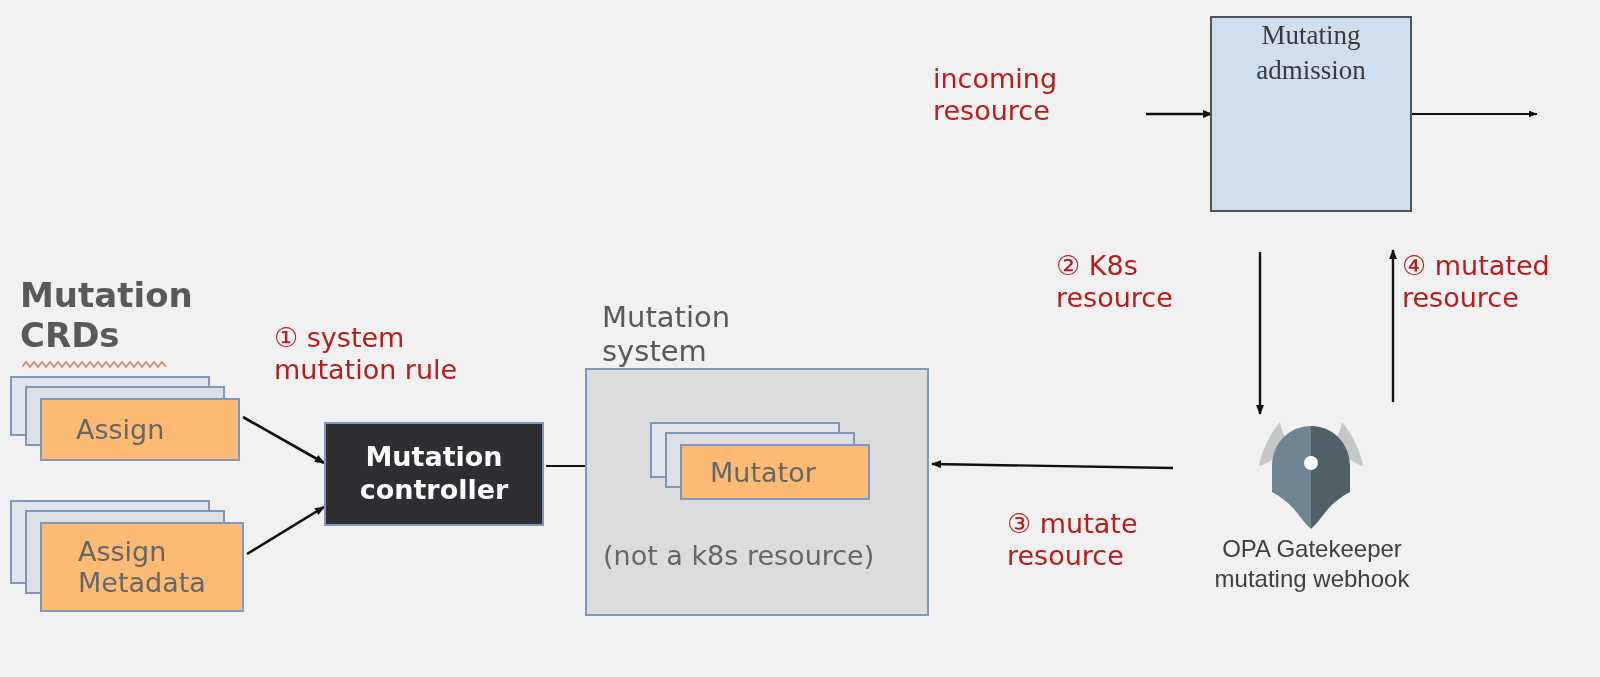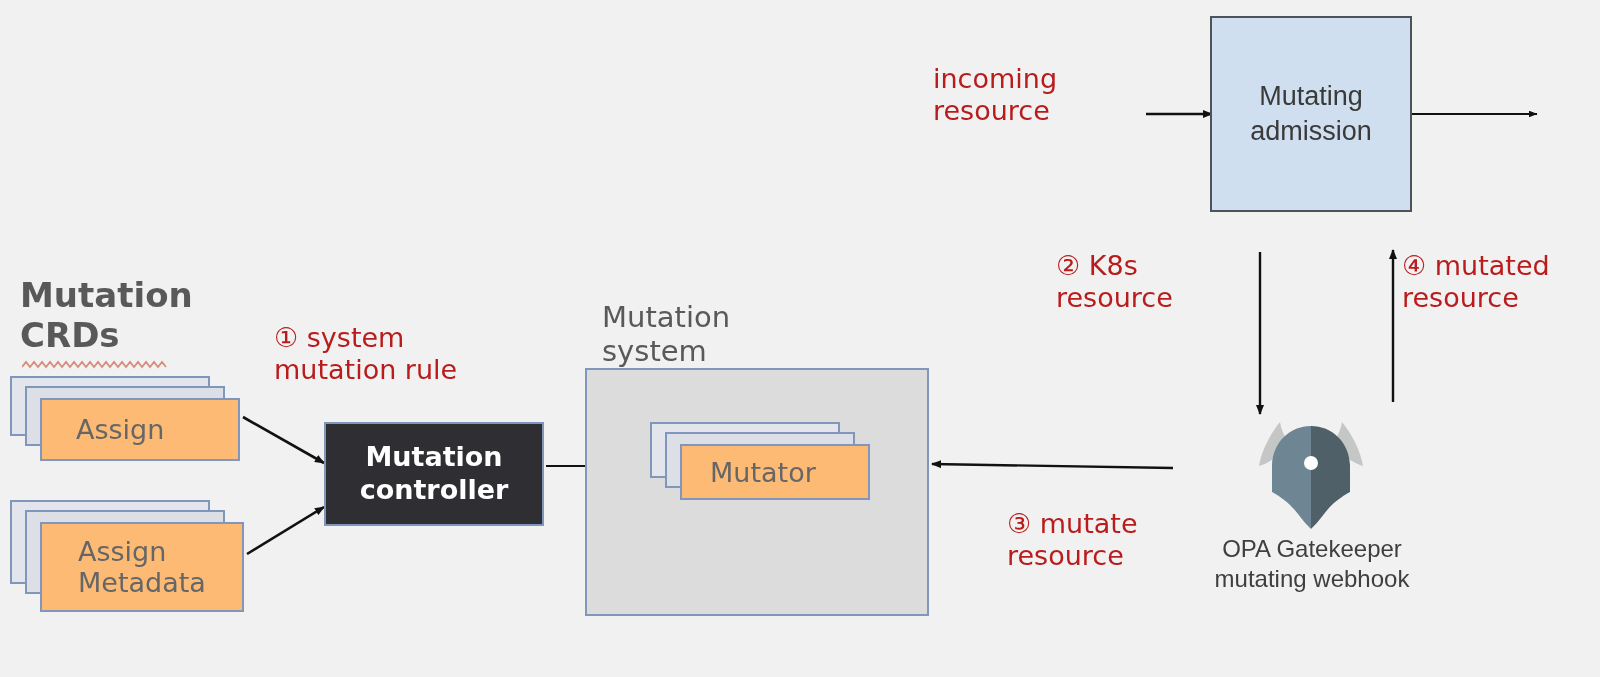--- a/index.html
+++ b/index.html
@@ -96,28 +96,28 @@
     white-space: nowrap;
   }
 
   
   .admission-box {
     position: absolute;
     background: #cfdfef;
     border: 2px solid #4d5358;
     box-sizing: border-box;
     display: flex;
-    align-items: center;
+    align-items: flex-start;
     justify-content: center;
     text-align: center;
     color: #3a3a3a;
     font-size: 27px;
     line-height: 1.3;
     white-space: pre-line;
-    font-family: Liberation Sans, sans-serif;
+    font-family: Liberation Serif, serif;
   }
 
   
   .gk-caption {
     position: absolute;
     color: #3f3f3f;
     font-size: 24px;
     line-height: 1.25;
     text-align: center;
     white-space: pre-line;
@@ -205,20 +205,21 @@
   <div class="system-box" style="left:585px; top:368px; width:344px; height:248px;">
 
     <div class="stack" style="left:63px; top:52px; width:220px; height:78px;">
       <div class="card back" style="left:0px;  top:0px;  width:190px; height:56px;"></div>
       <div class="card mid" style="left:15px; top:10px; width:190px; height:56px;"></div>
       <div class="card front" style="left:30px; top:22px; width:190px; height:56px;">
         <div class="card-text" style="left:28px; top:11px;">Mutator</div>
       </div>
     </div>
 
+    <div class="system-note" style="left:16px; top:170px;">(not a k8s resource)</div>
   </div>
 
   <div class="step-label abs" style="left:933px; top:63px; width:220px;">incoming
 resource</div>
 
   <div class="admission-box" style="left:1210px; top:16px; width:202px; height:196px;">
     <span>Mutating
 admission</span>
   </div>
 

